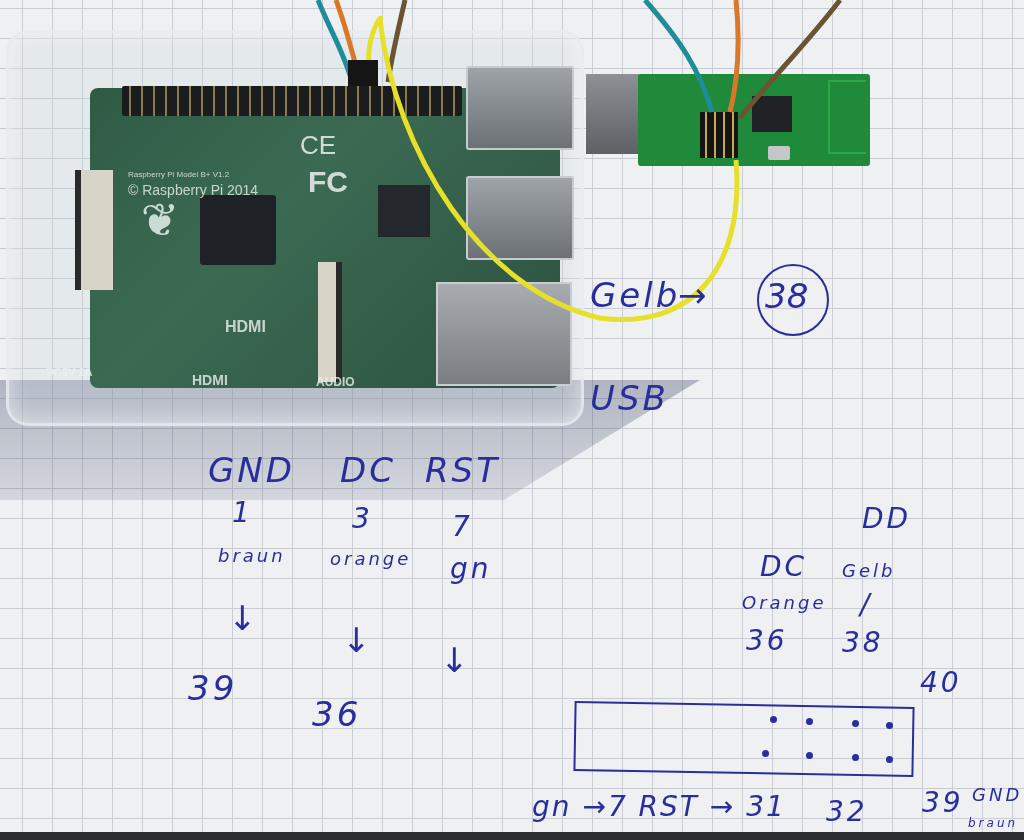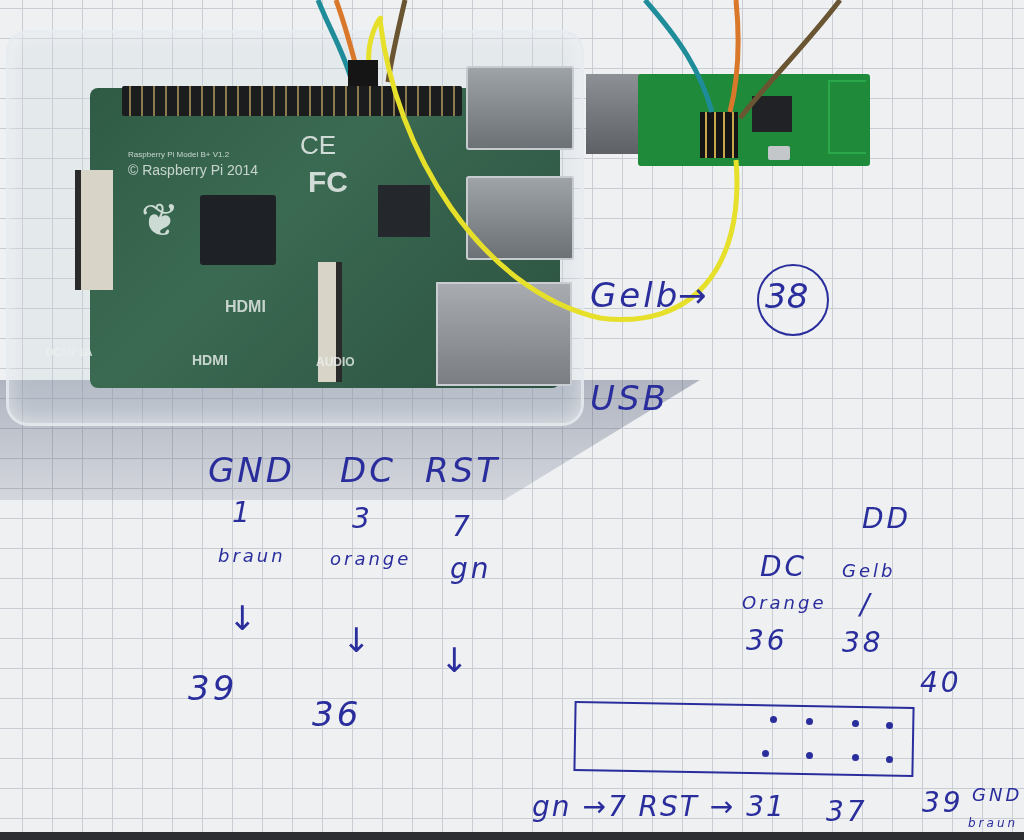--- a/index.html
+++ b/index.html
@@ -41,21 +41,21 @@
     border-radius: 2px;
   }
   .raspi-logo {
     position: absolute; left: 135px; top: 185px; width: 50px; height: 70px;
     font-size: 46px; color: rgba(230,240,235,0.85); text-align: center; line-height: 70px;
   }
   .soc { position: absolute; left: 200px; top: 195px; width: 76px; height: 70px; background: #1e2126; border-radius: 3px; }
   .lan-chip { position: absolute; left: 378px; top: 185px; width: 52px; height: 52px; background: #24282c; }
   .usb-port { position: absolute; background: linear-gradient(180deg,#9ea3a8,#6c7176); border: 2px solid #c7cbcf; border-radius: 3px; }
   .eth-port { position: absolute; left: 436px; top: 282px; width: 132px; height: 100px; background: linear-gradient(180deg,#a8acb0,#7a7e83); border: 2px solid #c9ccd0; }
-  .board-text { position: absolute; color: rgba(235,240,238,0.8); font-weight: bold; font-size: 14px; }
+  .board-text { position: absolute; color: rgba(235,240,238,0.8); font-weight: bold; font-size: 14px; margin-top: 20px; }
   .ce-mark { position: absolute; left: 300px; top: 130px; font-size: 26px; color: rgba(235,240,238,0.85); }
   .fc-mark { position: absolute; left: 308px; top: 165px; font-size: 30px; color: rgba(235,240,238,0.85); font-weight: bold; }
   .display-conn { position: absolute; left: 75px; top: 170px; width: 32px; height: 120px; background: #d9d4c8; border-left: 6px solid #2a2a2a; }
   .camera-conn { position: absolute; left: 318px; top: 262px; width: 18px; height: 120px; background: #d9d4c8; border-right: 6px solid #2a2a2a; }
 
   .dongle {
     position: absolute; left: 638px; top: 74px; width: 232px; height: 92px;
     background: #1f8a3a; border-radius: 3px;
   }
   .dongle-usb { position: absolute; left: 586px; top: 74px; width: 56px; height: 80px; background: linear-gradient(180deg,#8d9196,#5d6166); }
@@ -163,18 +163,18 @@
 <div class="pin-dot" style="left:770px;top:716px;"></div>
 <div class="pin-dot" style="left:806px;top:718px;"></div>
 <div class="pin-dot" style="left:852px;top:720px;"></div>
 <div class="pin-dot" style="left:886px;top:722px;"></div>
 <div class="pin-dot" style="left:762px;top:750px;"></div>
 <div class="pin-dot" style="left:806px;top:752px;"></div>
 <div class="pin-dot" style="left:852px;top:754px;"></div>
 <div class="pin-dot" style="left:886px;top:756px;"></div>
 
 <div class="hw med" style="left:532px;top:790px;letter-spacing:2px;">gn →7  RST → 31</div>
-<div class="hw med" style="left:826px;top:795px;">37</div>
+<div class="hw med" style="left:826px;top:795px;">32</div>
 <div class="hw med" style="left:922px;top:786px;">39</div>
 <div class="hw small" style="left:972px;top:784px;">GND</div>
 <div class="hw small" style="left:968px;top:816px;font-size:12px;">braun</div>
 
 <div class="bottom-bar"></div>
 
 </body></html>

